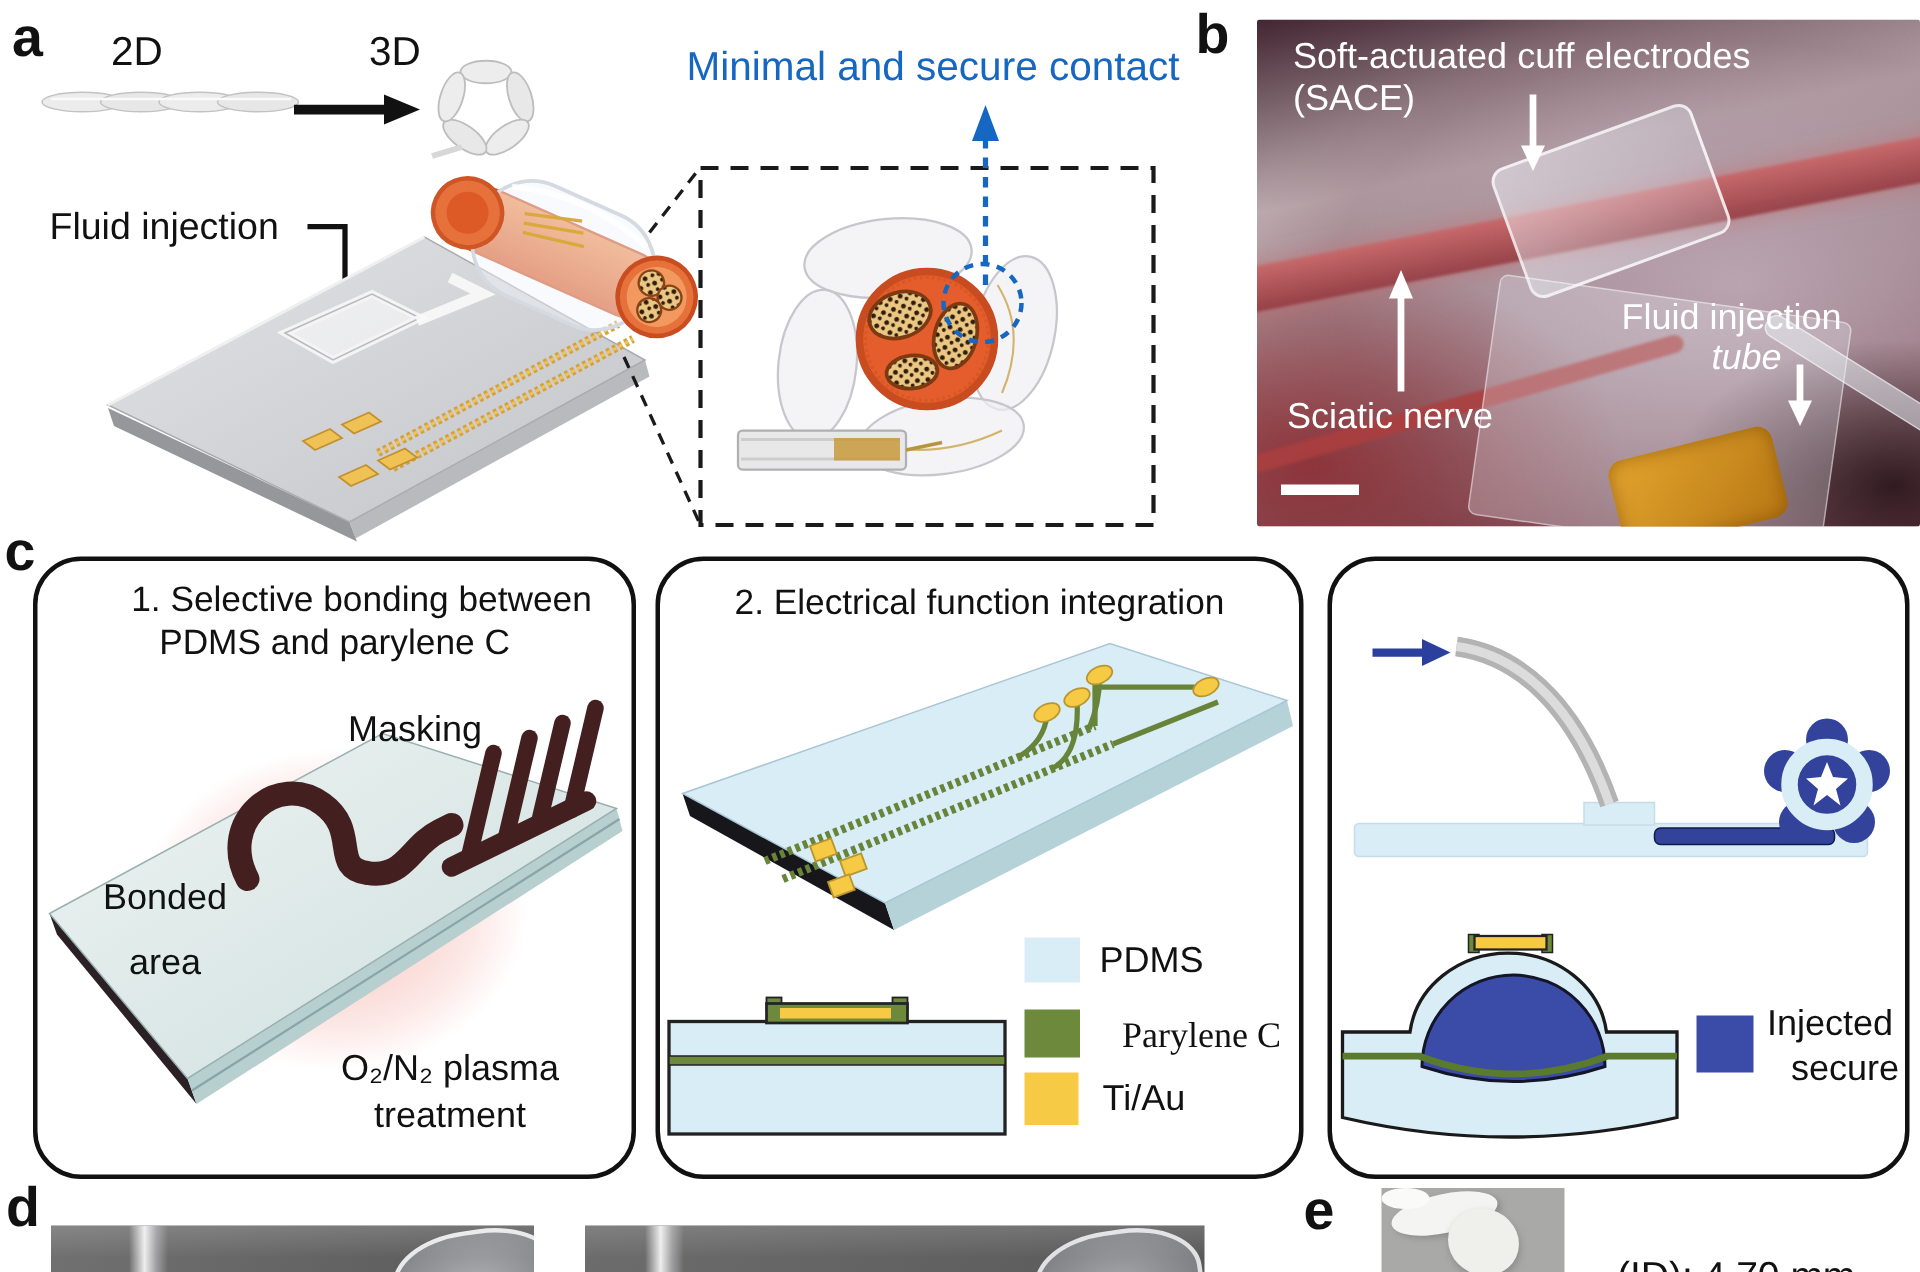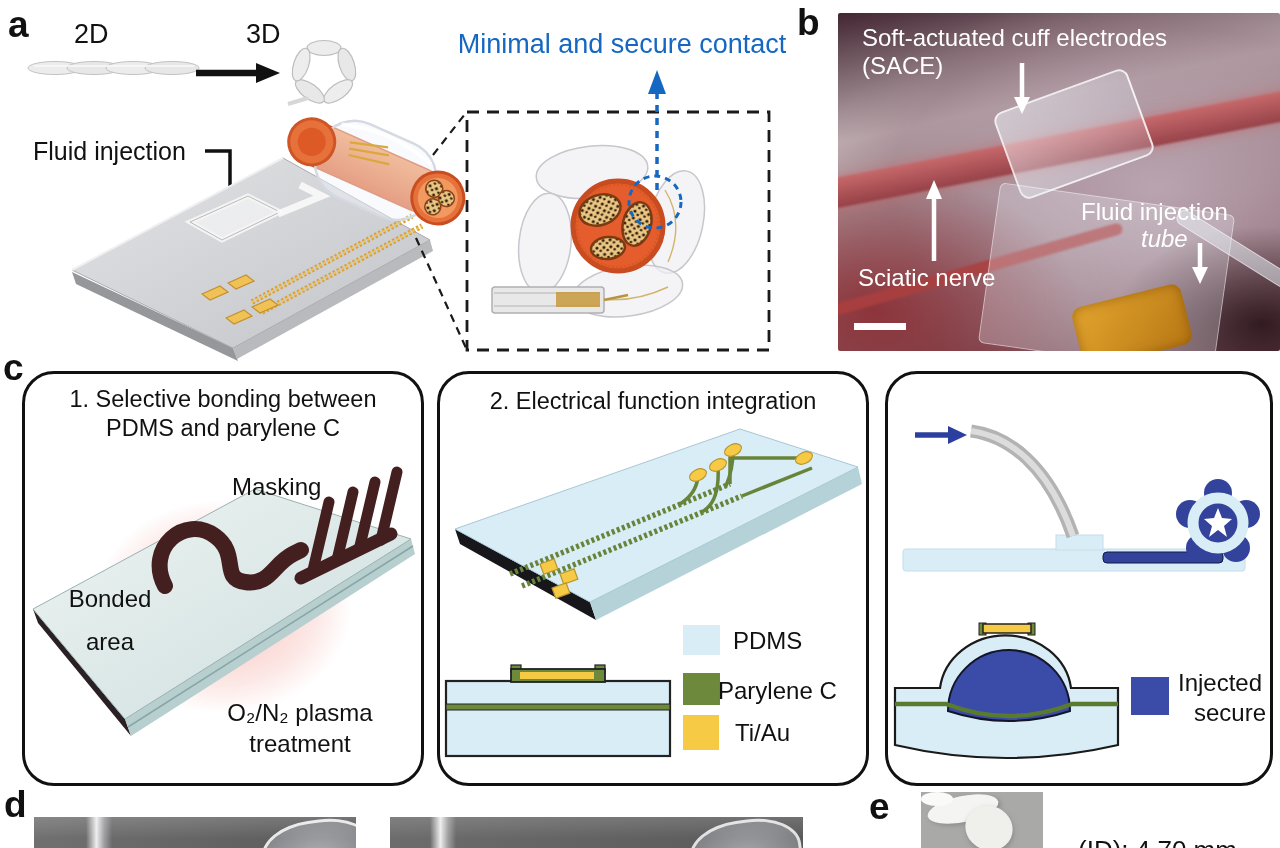--- a/index.html
+++ b/index.html
@@ -208,21 +208,21 @@
       <line x1="103" y1="353" x2="388" y2="172" stroke="#8aa5a5" stroke-width="1.5"></line>
       <g stroke="#43201f" fill="none" stroke-linecap="round">
         <path d="M140,212 C120,174 160,140 190,162 C215,180 195,205 220,208 C245,212 248,190 268,180 L276,176" stroke-width="16"></path>
         <line x1="276" y1="204" x2="366" y2="160" stroke-width="13"></line>
         <line x1="288" y1="196" x2="304" y2="128" stroke-width="11"></line>
         <line x1="312" y1="186" x2="328" y2="118" stroke-width="11"></line>
         <line x1="334" y1="176" x2="350" y2="108" stroke-width="11"></line>
         <line x1="356" y1="166" x2="372" y2="98" stroke-width="11"></line>
       </g>
     </svg>
-    <div class="abs t23 center" style="left:0;top:12px;width:100%;">1. Selective bonding between</div>
+    <div class="abs t23 center" style="left:18px;top:12px;width:100%;">1. Selective bonding between</div>
     <div class="abs t23 center" style="left:0;top:41px;width:100%;">PDMS and parylene C</div>
     <div class="abs t24" style="left:207px;top:100px;">Masking</div>
     <div class="abs t24 center" style="left:20px;top:212px;width:130px;">Bonded</div>
     <div class="abs t24 center" style="left:20px;top:255px;width:130px;">area</div>
     <div class="abs t24 center" style="left:165px;top:326px;width:220px;">O₂/N₂ plasma</div>
     <div class="abs t24 center" style="left:165px;top:357px;width:220px;">treatment</div>
   </div>
 
   <div class="cbox" style="left:437px;top:371px;width:426px;height:409px;">
     <svg class="abs" style="left:0;top:0;" width="422" height="402" viewBox="0 0 422 402">
@@ -253,21 +253,21 @@
         <rect x="71" y="291" width="10" height="8" fill="#6d8a3c" stroke="#222" stroke-width="1.2"></rect>
         <rect x="155" y="291" width="10" height="8" fill="#6d8a3c" stroke="#222" stroke-width="1.2"></rect>
         <rect x="71" y="295" width="94" height="13" fill="#6d8a3c" stroke="#222" stroke-width="1.8"></rect>
         <rect x="80" y="298" width="74" height="7" fill="#f6ca45"></rect>
       </g>
     </svg>
     <div class="abs t23 center" style="left:0;top:14px;width:100%;">2. Electrical function integration</div>
     <div class="swatch" style="left:243px;top:251px;width:37px;height:30px;background:#d9edf7;"></div>
     <div class="abs t24" style="left:293px;top:254px;">PDMS</div>
     <div class="swatch" style="left:243px;top:299px;width:37px;height:32px;background:#6d8a3c;"></div>
-    <div class="abs t24" style="left:278px;top:304px;">Parylene C</div>
+    <div class="abs t24" style="left:308px;top:304px;font-family:Liberation Serif, serif;">Parylene C</div>
     <div class="swatch" style="left:243px;top:341px;width:36px;height:35px;background:#f6ca45;"></div>
     <div class="abs t24" style="left:295px;top:346px;">Ti/Au</div>
   </div>
 
   <div class="cbox" style="left:885px;top:371px;width:382px;height:409px;">
     <svg class="abs" style="left:0;top:0;" width="378" height="402" viewBox="0 0 378 402">
       <g>
         <rect x="15" y="175" width="342" height="22" rx="3" fill="#d9edf7" stroke="#c5dcea" stroke-width="1"></rect>
         <rect x="168" y="161" width="47" height="15" fill="#d9edf7" stroke="#c5dcea" stroke-width="1"></rect>
         <rect x="215" y="178" width="120" height="11" rx="4" fill="#33439c" stroke="#101b45" stroke-width="1"></rect>

